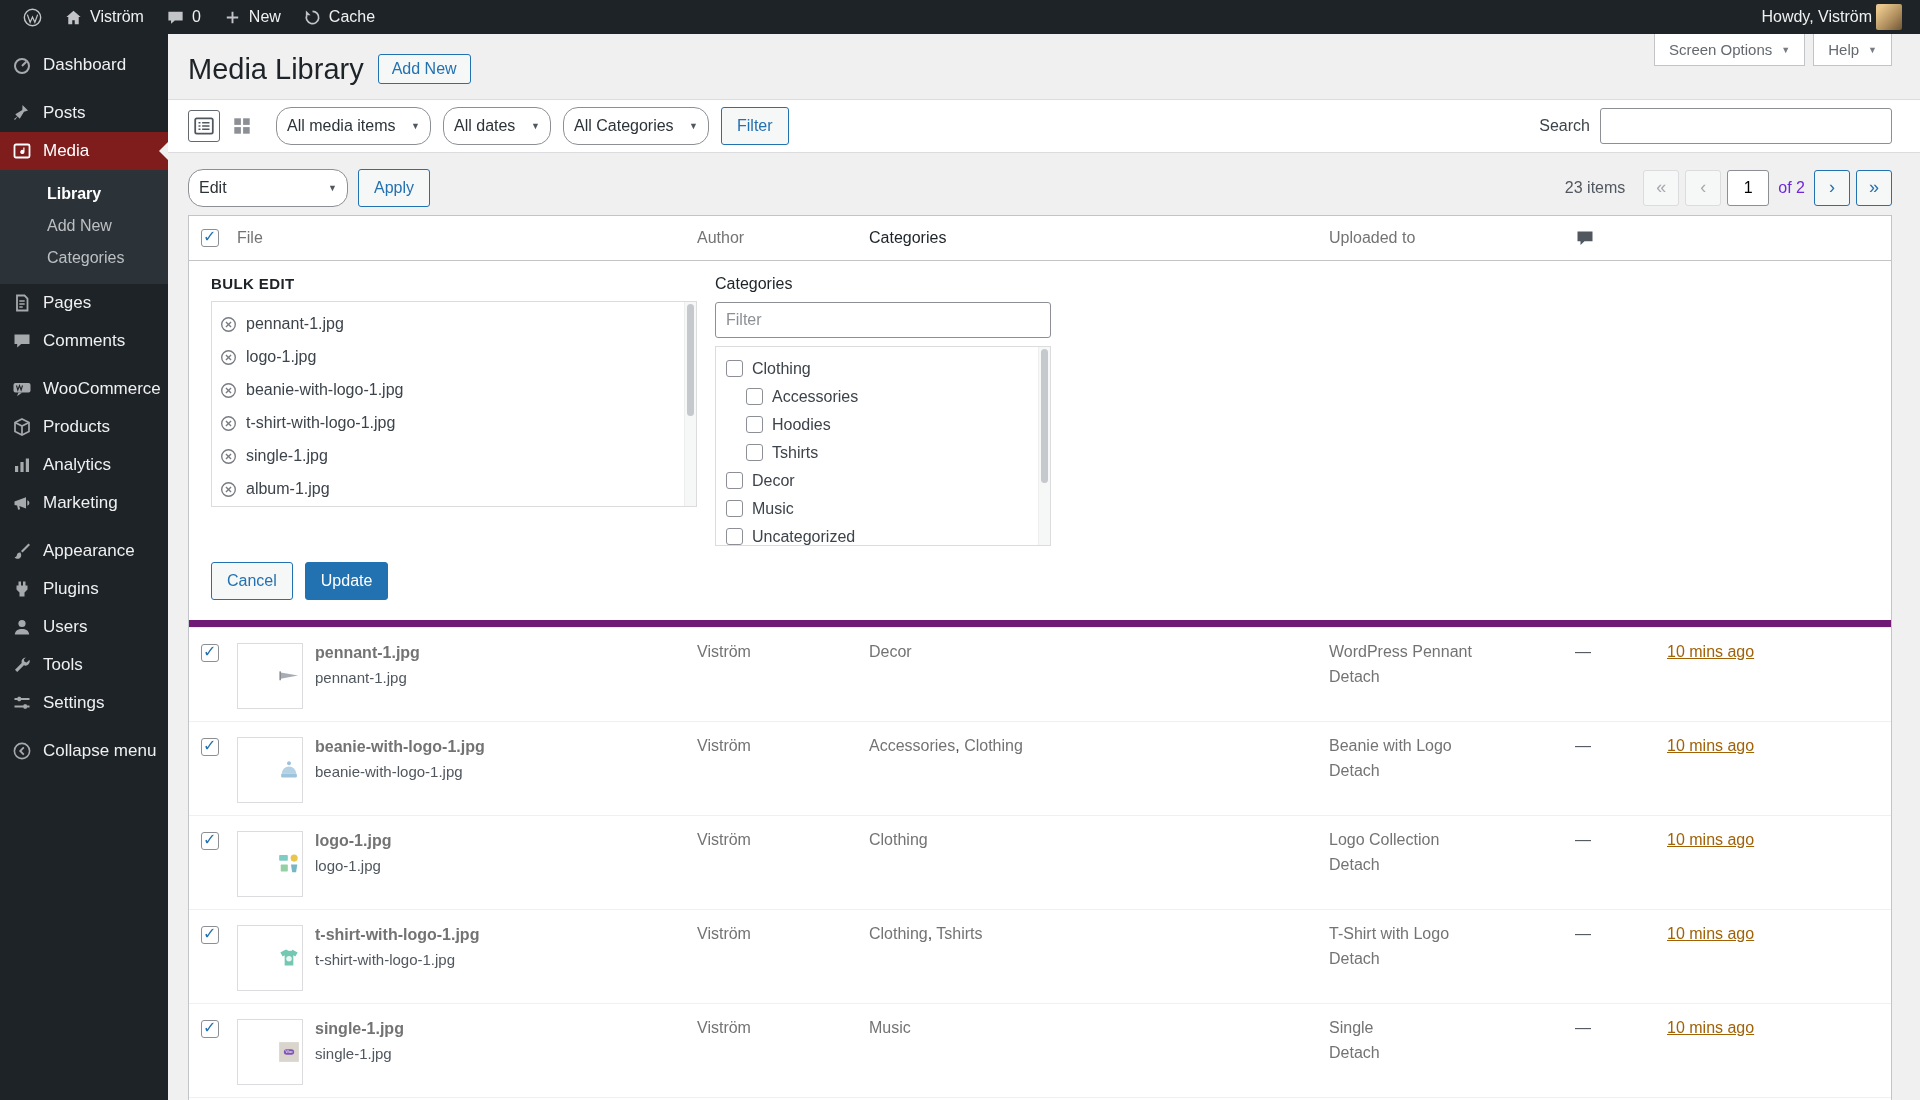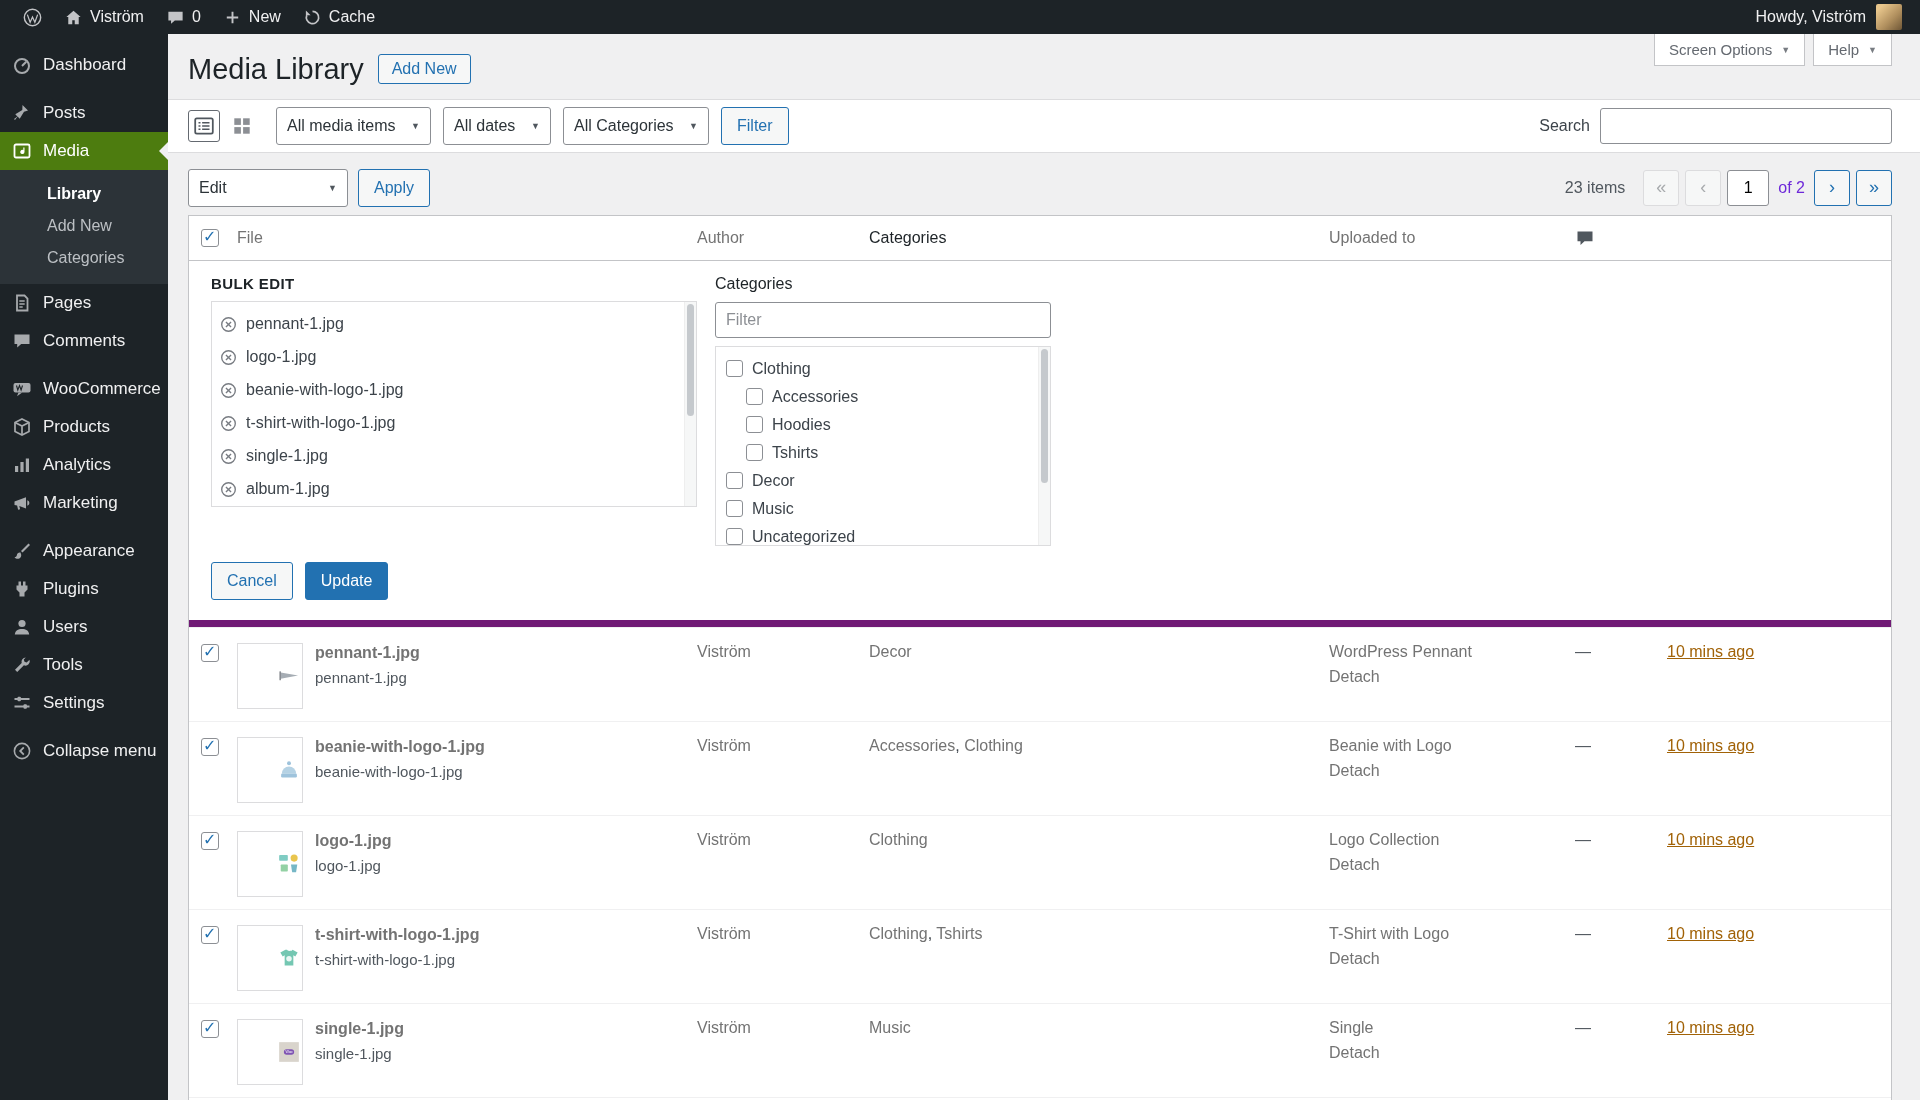--- a/index.html
+++ b/index.html
@@ -4,31 +4,31 @@
 <style>
   * { margin:0; padding:0; box-sizing:border-box; }
   html,body { width:1920px; height:1100px; }
   body { font-family:"Liberation Sans","DejaVu Sans",sans-serif; background:#f0f0f1; color:#3c434a; overflow:hidden; font-size:16px; }
   a { color:#737373; text-decoration:none; cursor:pointer; }
 
   
   #adminbar { position:fixed; top:0; left:0; right:0; height:34px; background:#1d2327; color:#f0f0f1; display:flex; align-items:center; padding:0 12px; font-size:16px; z-index:50; }
   .ab-item { display:flex; align-items:center; gap:7px; padding:0 11px; height:34px; cursor:pointer; }
   .ab-icon svg { width:19px; height:19px; display:block; color:#c3c4c7; }
-  .ab-right { margin-left:auto; display:flex; align-items:center; gap:10px; padding-right:6px; cursor:pointer; }
+  .ab-right { margin-left:auto; display:flex; align-items:center; gap:4px; padding-right:6px; cursor:pointer; }
   .avatar { width:26px; height:26px; border-radius:2px; background:linear-gradient(135deg,#e8c68c 15%,#b08f5e 60%,#6e5636); }
 
   
   #sidebar { position:fixed; top:34px; left:0; bottom:0; width:168px; background:#1d2327; color:#f0f0f1; font-size:17px; }
   .menu-group { margin-top:10px; }
   .menu-group:first-child { margin-top:12px; }
   .menu-item { position:relative; display:flex; align-items:center; gap:11px; padding:9px 8px 9px 12px; color:#f0f0f1; cursor:pointer; }
   .menu-icon { width:20px; height:20px; flex:0 0 20px; color:#a7aaad; }
   .menu-icon svg { width:20px; height:20px; display:block; }
-  .menu-item.active { background:#4d7c0f; color:#fff; }
+  .menu-item.active { background:#7f1d1d; color:#fff; }
   .menu-item.active .menu-icon { color:#fff; }
   .menu-item.active::after { content:""; position:absolute; right:0; top:50%; margin-top:-9px; border:9px solid transparent; border-right-color:#f0f0f1; }
   .submenu { background:#2c3338; padding:8px 0 10px; }
   .submenu-item { padding:7px 12px 7px 47px; color:#bcc0c4; font-size:16px; cursor:pointer; }
   .submenu-item.current { color:#fff; font-weight:bold; }
 
   
   #content { margin-left:168px; padding-top:34px; height:1100px; overflow:hidden; position:relative; }
   .screen-meta { position:absolute; top:34px; right:28px; display:flex; gap:8px; z-index:5; }
   .meta-tab { background:#fff; border:1px solid #c3c4c7; border-top:none; padding:7px 14px; font-size:15px; color:#646970; display:flex; align-items:center; gap:9px; cursor:pointer; }
@@ -38,21 +38,21 @@
   h1 { font-size:29px; font-weight:400; color:#1d2327; line-height:1.2; }
   .add-new { font-size:16px; padding:5px 13px; background:#f6f7f7; border:1px solid #2271b1; color:#2271b1; border-radius:3px; cursor:pointer; font-family:inherit; }
 
   .filter-band { margin-top:12px; background:#fff; border-top:1px solid #dcdcde; border-bottom:1px solid #dcdcde; height:54px; display:flex; align-items:center; padding:0 28px 0 20px; gap:12px; }
   .view-switch { display:flex; gap:6px; margin-right:6px; }
   .view-btn { width:32px; height:32px; display:inline-flex; align-items:center; justify-content:center; color:#8c8f94; cursor:pointer; border:1px solid transparent; border-radius:3px; }
   .view-btn svg { width:22px; height:22px; }
   .view-btn.current { color:#50575e; border-color:#646970; }
 
   .select-wrap { position:relative; display:inline-block; }
-  .select-wrap select { appearance:none; -webkit-appearance:none; font-family:inherit; font-size:16px; color:#2c3338; background:#fff; border:1px solid #8c8f94; border-radius:3px; padding:6px 34px 6px 10px; height:38px; cursor:pointer; }
+  .select-wrap select { appearance:none; -webkit-appearance:none; font-family:inherit; font-size:16px; color:#2c3338; background:#fff; border:1px solid #8c8f94; border-radius:15px; padding:6px 34px 6px 10px; height:38px; cursor:pointer; }
   .select-wrap::after { content:"▼"; position:absolute; right:11px; top:50%; transform:translateY(-50%); font-size:9px; color:#50575e; pointer-events:none; }
 
   .btn { font-family:inherit; font-size:16px; border-radius:3px; padding:6px 15px; height:38px; cursor:pointer; }
   .btn.secondary { background:#f6f7f7; border:1px solid #2271b1; color:#2271b1; }
   .btn.primary { background:#2271b1; border:1px solid #2271b1; color:#fff; }
 
   .search-group { margin-left:auto; display:flex; align-items:center; gap:10px; }
   .search-label { color:#3c434a; }
   .search-input { width:292px; height:36px; border:1px solid #8c8f94; border-radius:3px; background:#fff; font-size:16px; padding:0 8px; font-family:inherit; }
 

